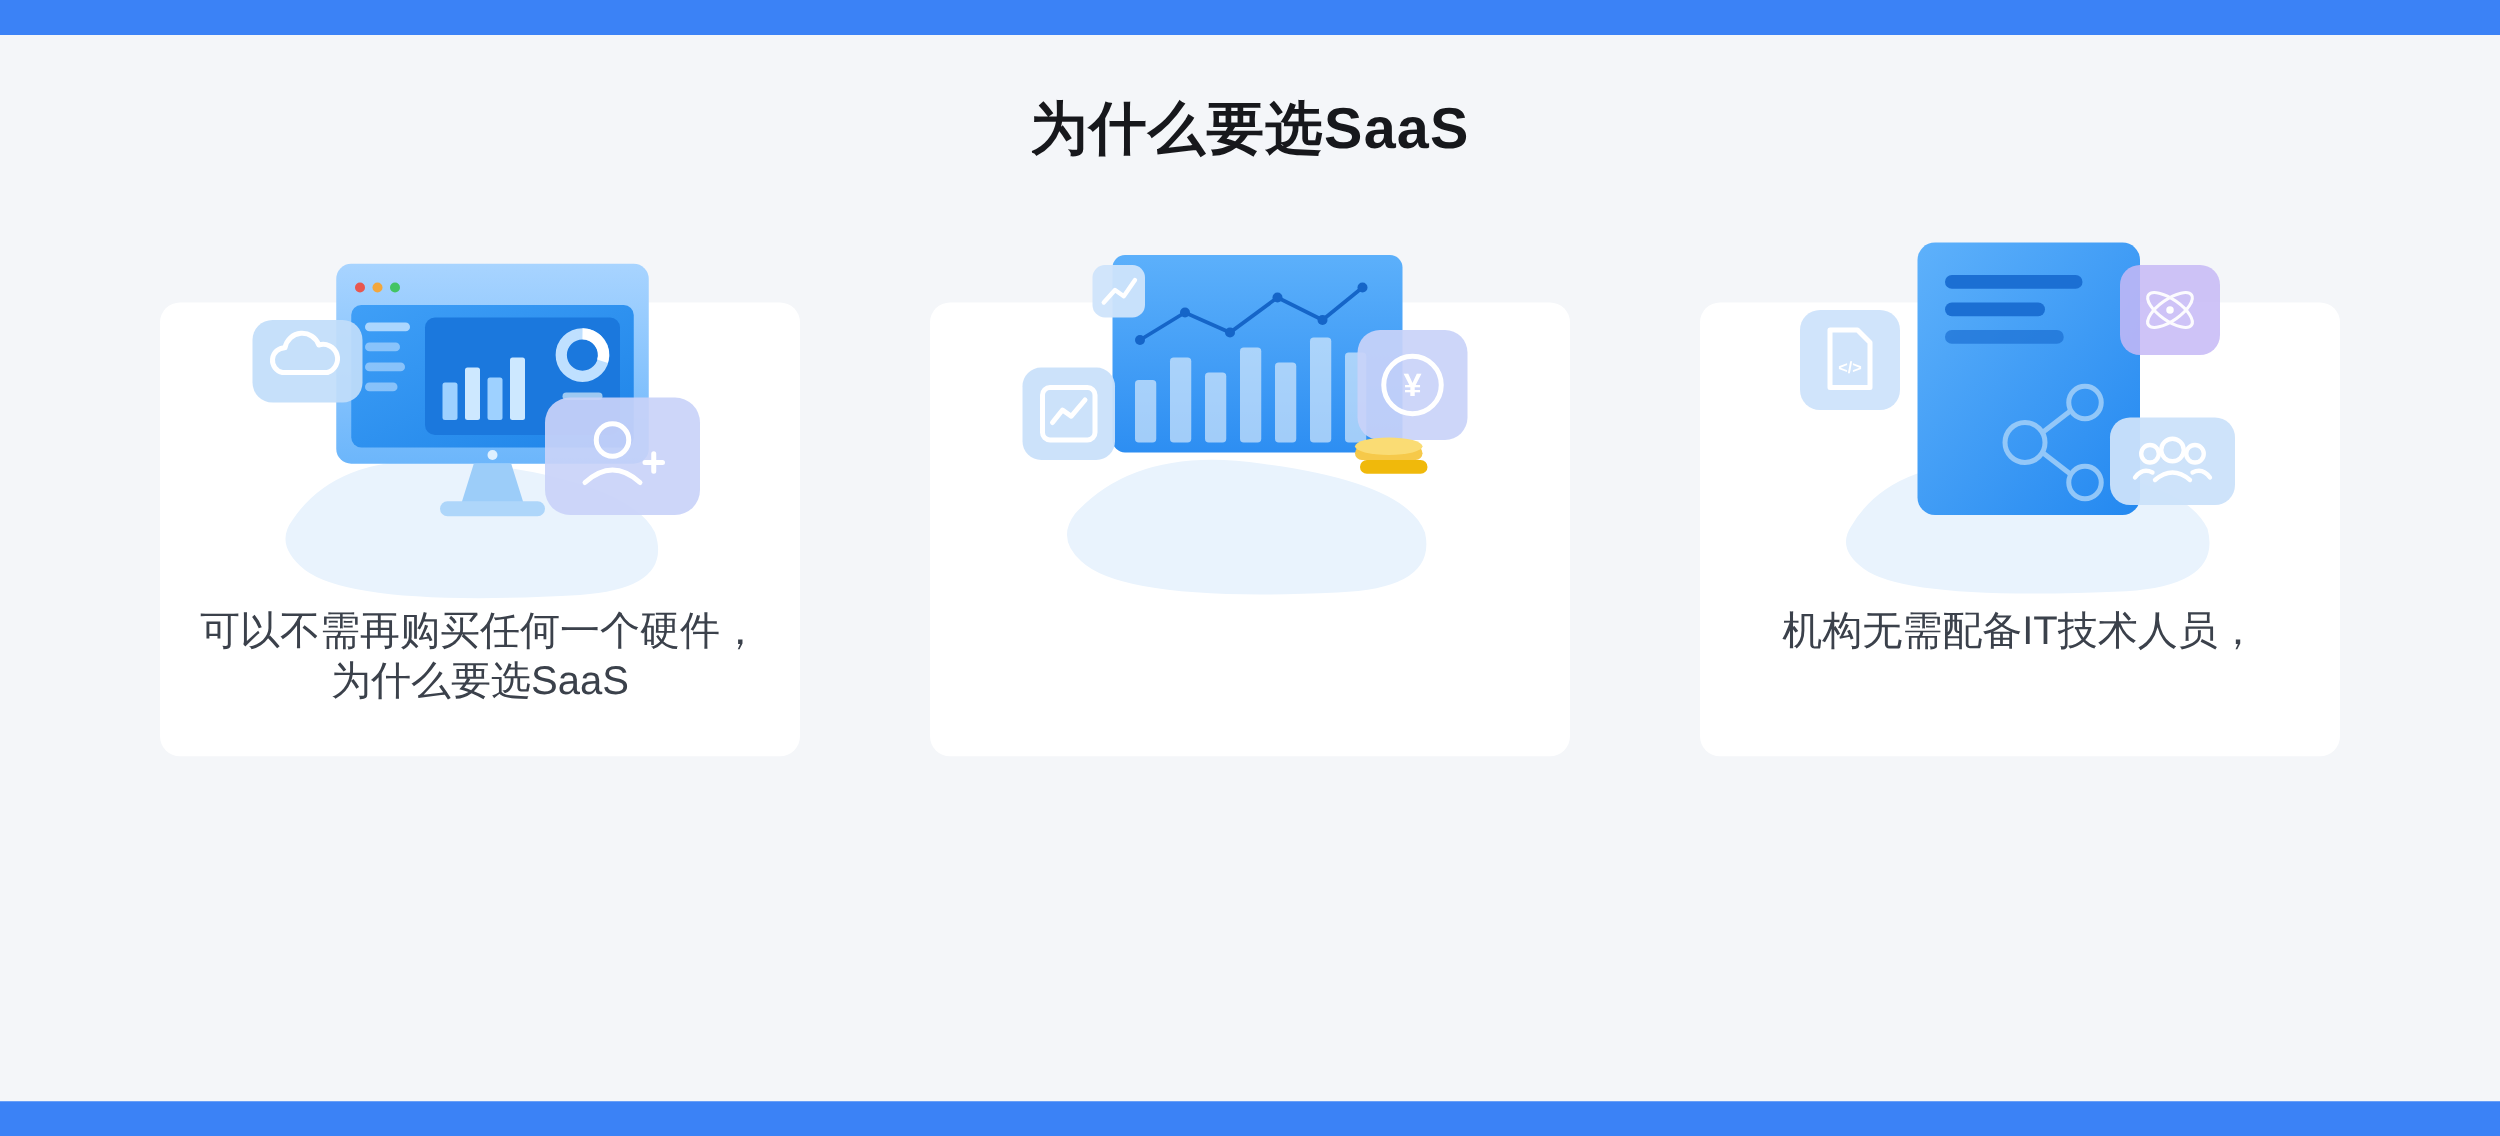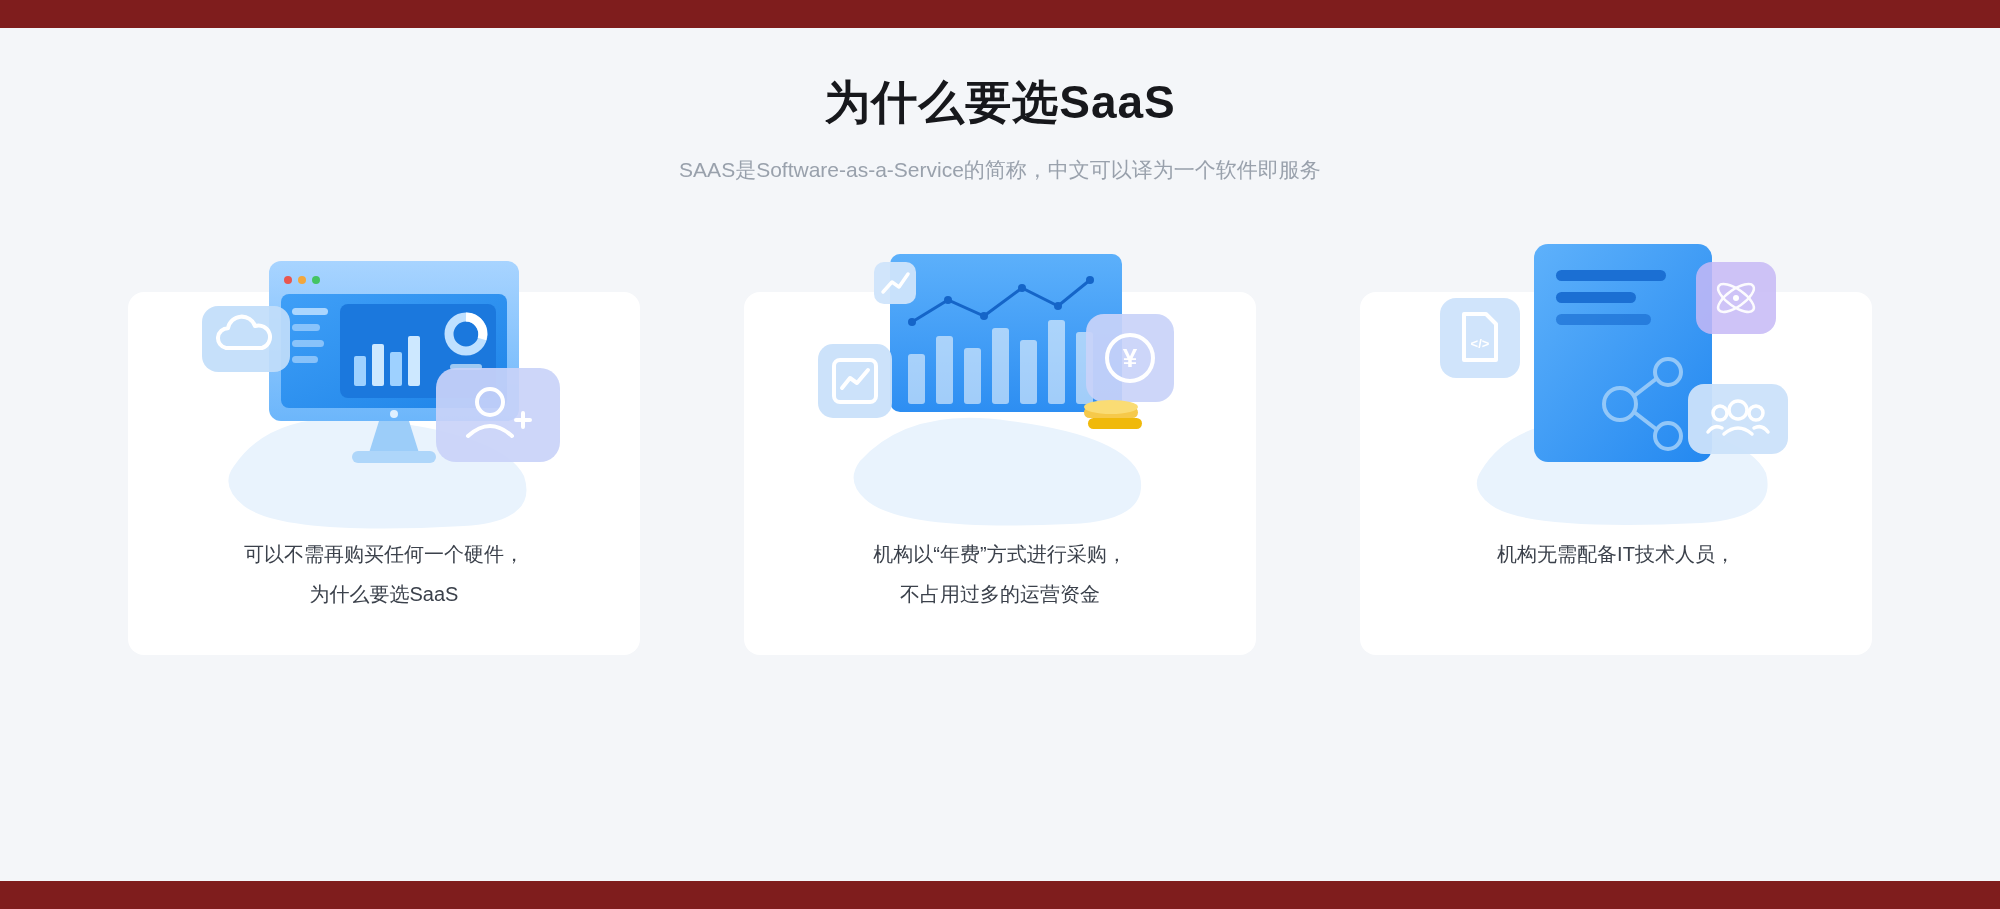--- a/index.html
+++ b/index.html
@@ -2,47 +2,46 @@
 <html><head>
 <meta charset="utf-8">
 <style>
   * { margin: 0; padding: 0; box-sizing: border-box; }
   html, body { width: 2000px; height: 909px; }
   body {
     background: #ffffff;
     font-family: "Liberation Sans", "DejaVu Sans", sans-serif;
     overflow: hidden;
   }
-  .page { position: relative; width: 2000px; height: 909px; background: #7f1d1d; }
+  .page { position: relative; width: 2000px; height: 909px; background: #3b82f6; }
   .content {
     position: absolute; top: 28px; left: 0; right: 0; height: 853px;
     background: #f4f6f9; text-align: center;
   }
   .title {
     padding-top: 44px; font-size: 46px; font-weight: 700;
     color: #17181c; letter-spacing: 1px;
   }
   .subtitle { margin-top: 22px; font-size: 21px; color: #99a1ac; }
   .cards { display: flex; justify-content: center; gap: 104px; margin-top: 108px; }
   .card {
     width: 512px; height: 363px; background: #ffffff; border-radius: 16px;
     position: relative;
   }
   .illu { height: 236px; display: flex; justify-content: center; overflow: visible; }
   .illu svg { margin-top: -56px; }
-  .card-text { font-size: 20px; line-height: 40px; color: #3b414b; margin-top: 6px; }
+  .card-text { font-size: 32px; line-height: 40px; color: #3b414b; margin-top: 6px; }
 </style>
 </head>
 <body>
 
 <div class="page">
   <div class="content">
 
     <h1 class="title">为什么要选SaaS</h1>
-    <p class="subtitle">SAAS是Software-as-a-Service的简称，中文可以译为一个软件即服务</p>
 
     <div class="cards">
 
       <article class="card">
         <div class="illu">
           <svg viewBox="0 0 420 300" width="420" height="300">
             <defs>
               <linearGradient id="g1a" x1="0" y1="0" x2="0" y2="1">
                 <stop offset="0" stop-color="#a8d4ff"></stop>
                   <stop offset="1" stop-color="#6cb6fb"></stop>
@@ -152,24 +151,20 @@
               <circle cx="340" cy="122" r="23" fill="none" stroke="#ffffff" stroke-width="4"></circle>
               <text x="340" y="131" text-anchor="middle" font-size="26" font-weight="bold" fill="#ffffff">¥</text>
             </g>
             <g>
               <rect x="298" y="182" width="54" height="11" rx="5.5" fill="#f0b90b"></rect>
               <rect x="294" y="171" width="54" height="11" rx="5.5" fill="#f6c94a"></rect>
               <ellipse cx="321" cy="171" rx="27" ry="7" fill="#fadc74"></ellipse>
             </g>
           </svg>
         </div>
-        <p class="card-text">
-          <span>机构以“年费”方式进行采购，</span><br>
-          <span>不占用过多的运营资金</span>
-        </p>
       </article>
 
       <article class="card">
         <div class="illu">
           <svg viewBox="0 0 420 300" width="420" height="300">
             <defs>
               <linearGradient id="g3a" x1="0" y1="0" x2="1" y2="1">
                 <stop offset="0" stop-color="#5eb1fb"></stop>
                   <stop offset="1" stop-color="#2388f0"></stop>
               </linearGradient>

